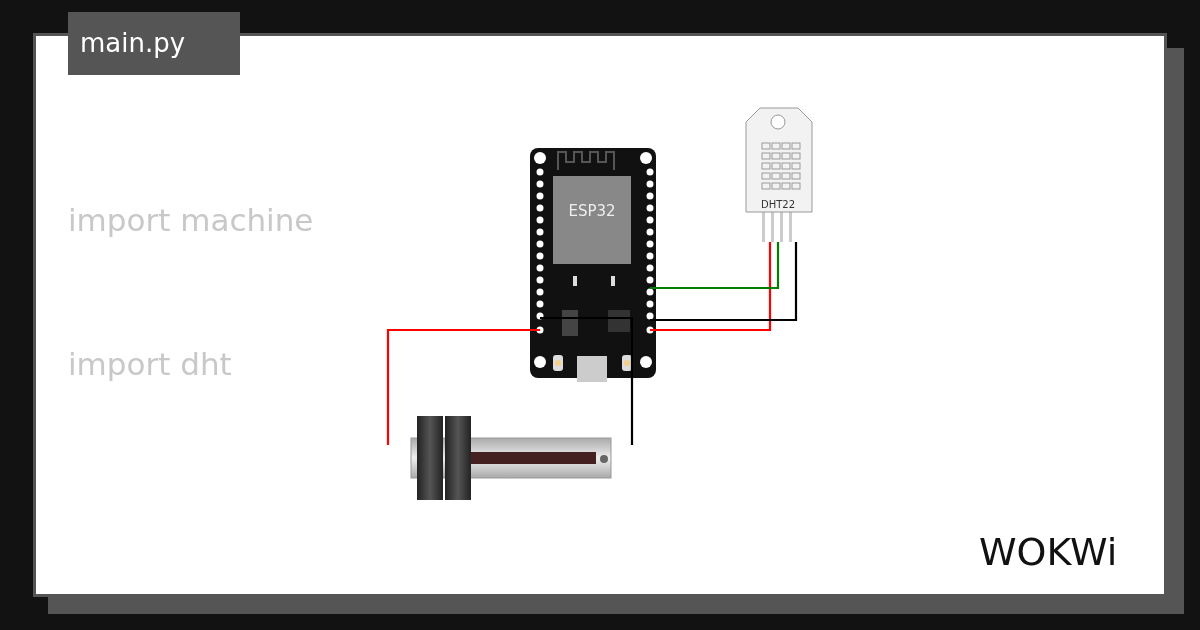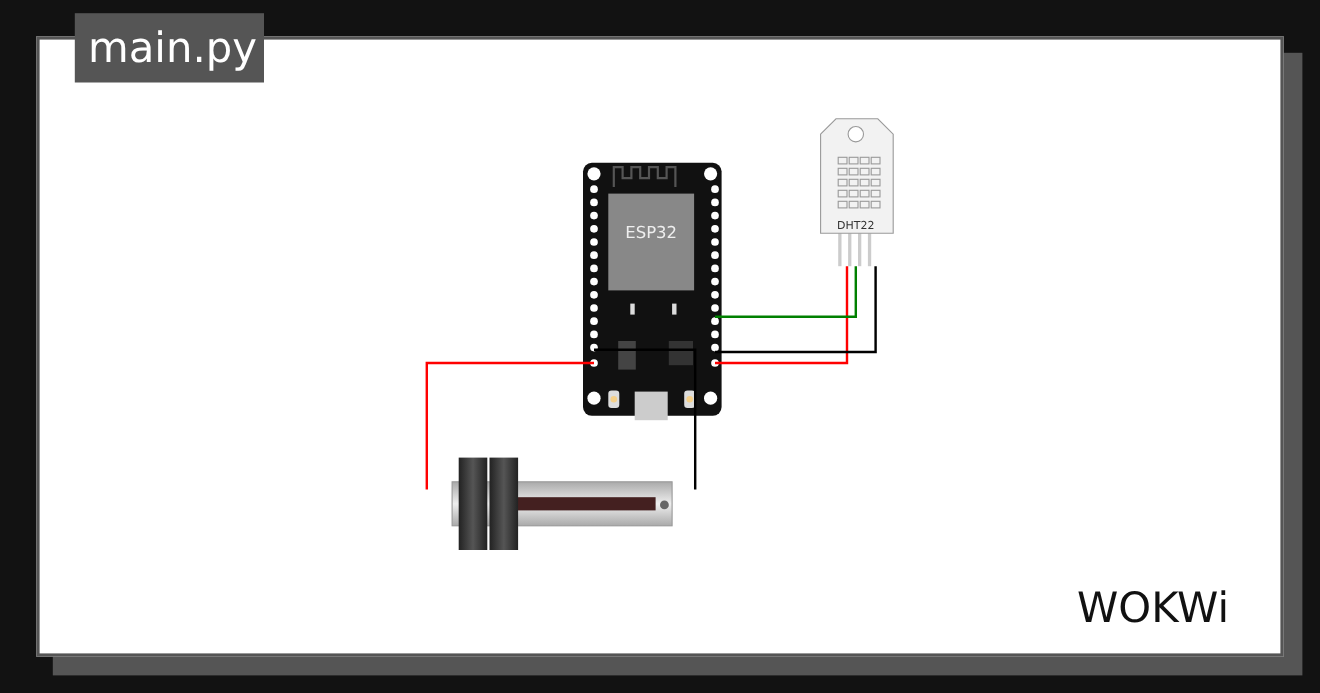--- a/index.html
+++ b/index.html
@@ -1,31 +1,33 @@
 <!DOCTYPE html>
 <html><head>
 <meta charset="utf-8">
 <style>
   html,body{margin:0;padding:0;}
   body{width:1200px;height:630px;background:#121212;position:relative;overflow:hidden;font-family:"DejaVu Sans",sans-serif;}
   .shadow{position:absolute;left:48px;top:48px;width:1136px;height:566px;background:#555;}
   .card{position:absolute;left:33px;top:33px;width:1134px;height:564px;background:#fff;border:3px solid #555;box-sizing:border-box;}
-  .tab{position:absolute;left:68px;top:12px;height:63px;padding:0 12px;background:#555;color:#fff;font-size:38px;line-height:63px;box-sizing:border-box;width:172px;}
+  .tab{position:absolute;left:68px;top:12px;height:63px;padding:0 12px;background:#555;color:#fff;font-size:26px;line-height:63px;box-sizing:border-box;width:172px;}
   .code{position:absolute;left:68px;top:100px;color:#c8c8c8;font-size:31px;line-height:48px;white-space:pre;}
   .code .line{height:48px;}
   svg.circuit{position:absolute;left:0;top:0;}
   .logo{position:absolute;left:975px;top:525px;}
 </style>
 </head>
 <body>
 
 <div class="shadow"></div>
 <div class="card"></div>
 
 <div class="code">
+  <div class="line">import machine</div>
+  <div class="line">import dht</div>
   <div class="line"></div>
   
   
   
   
   
   
 </div>
 
 <div class="tab">main.py</div>

